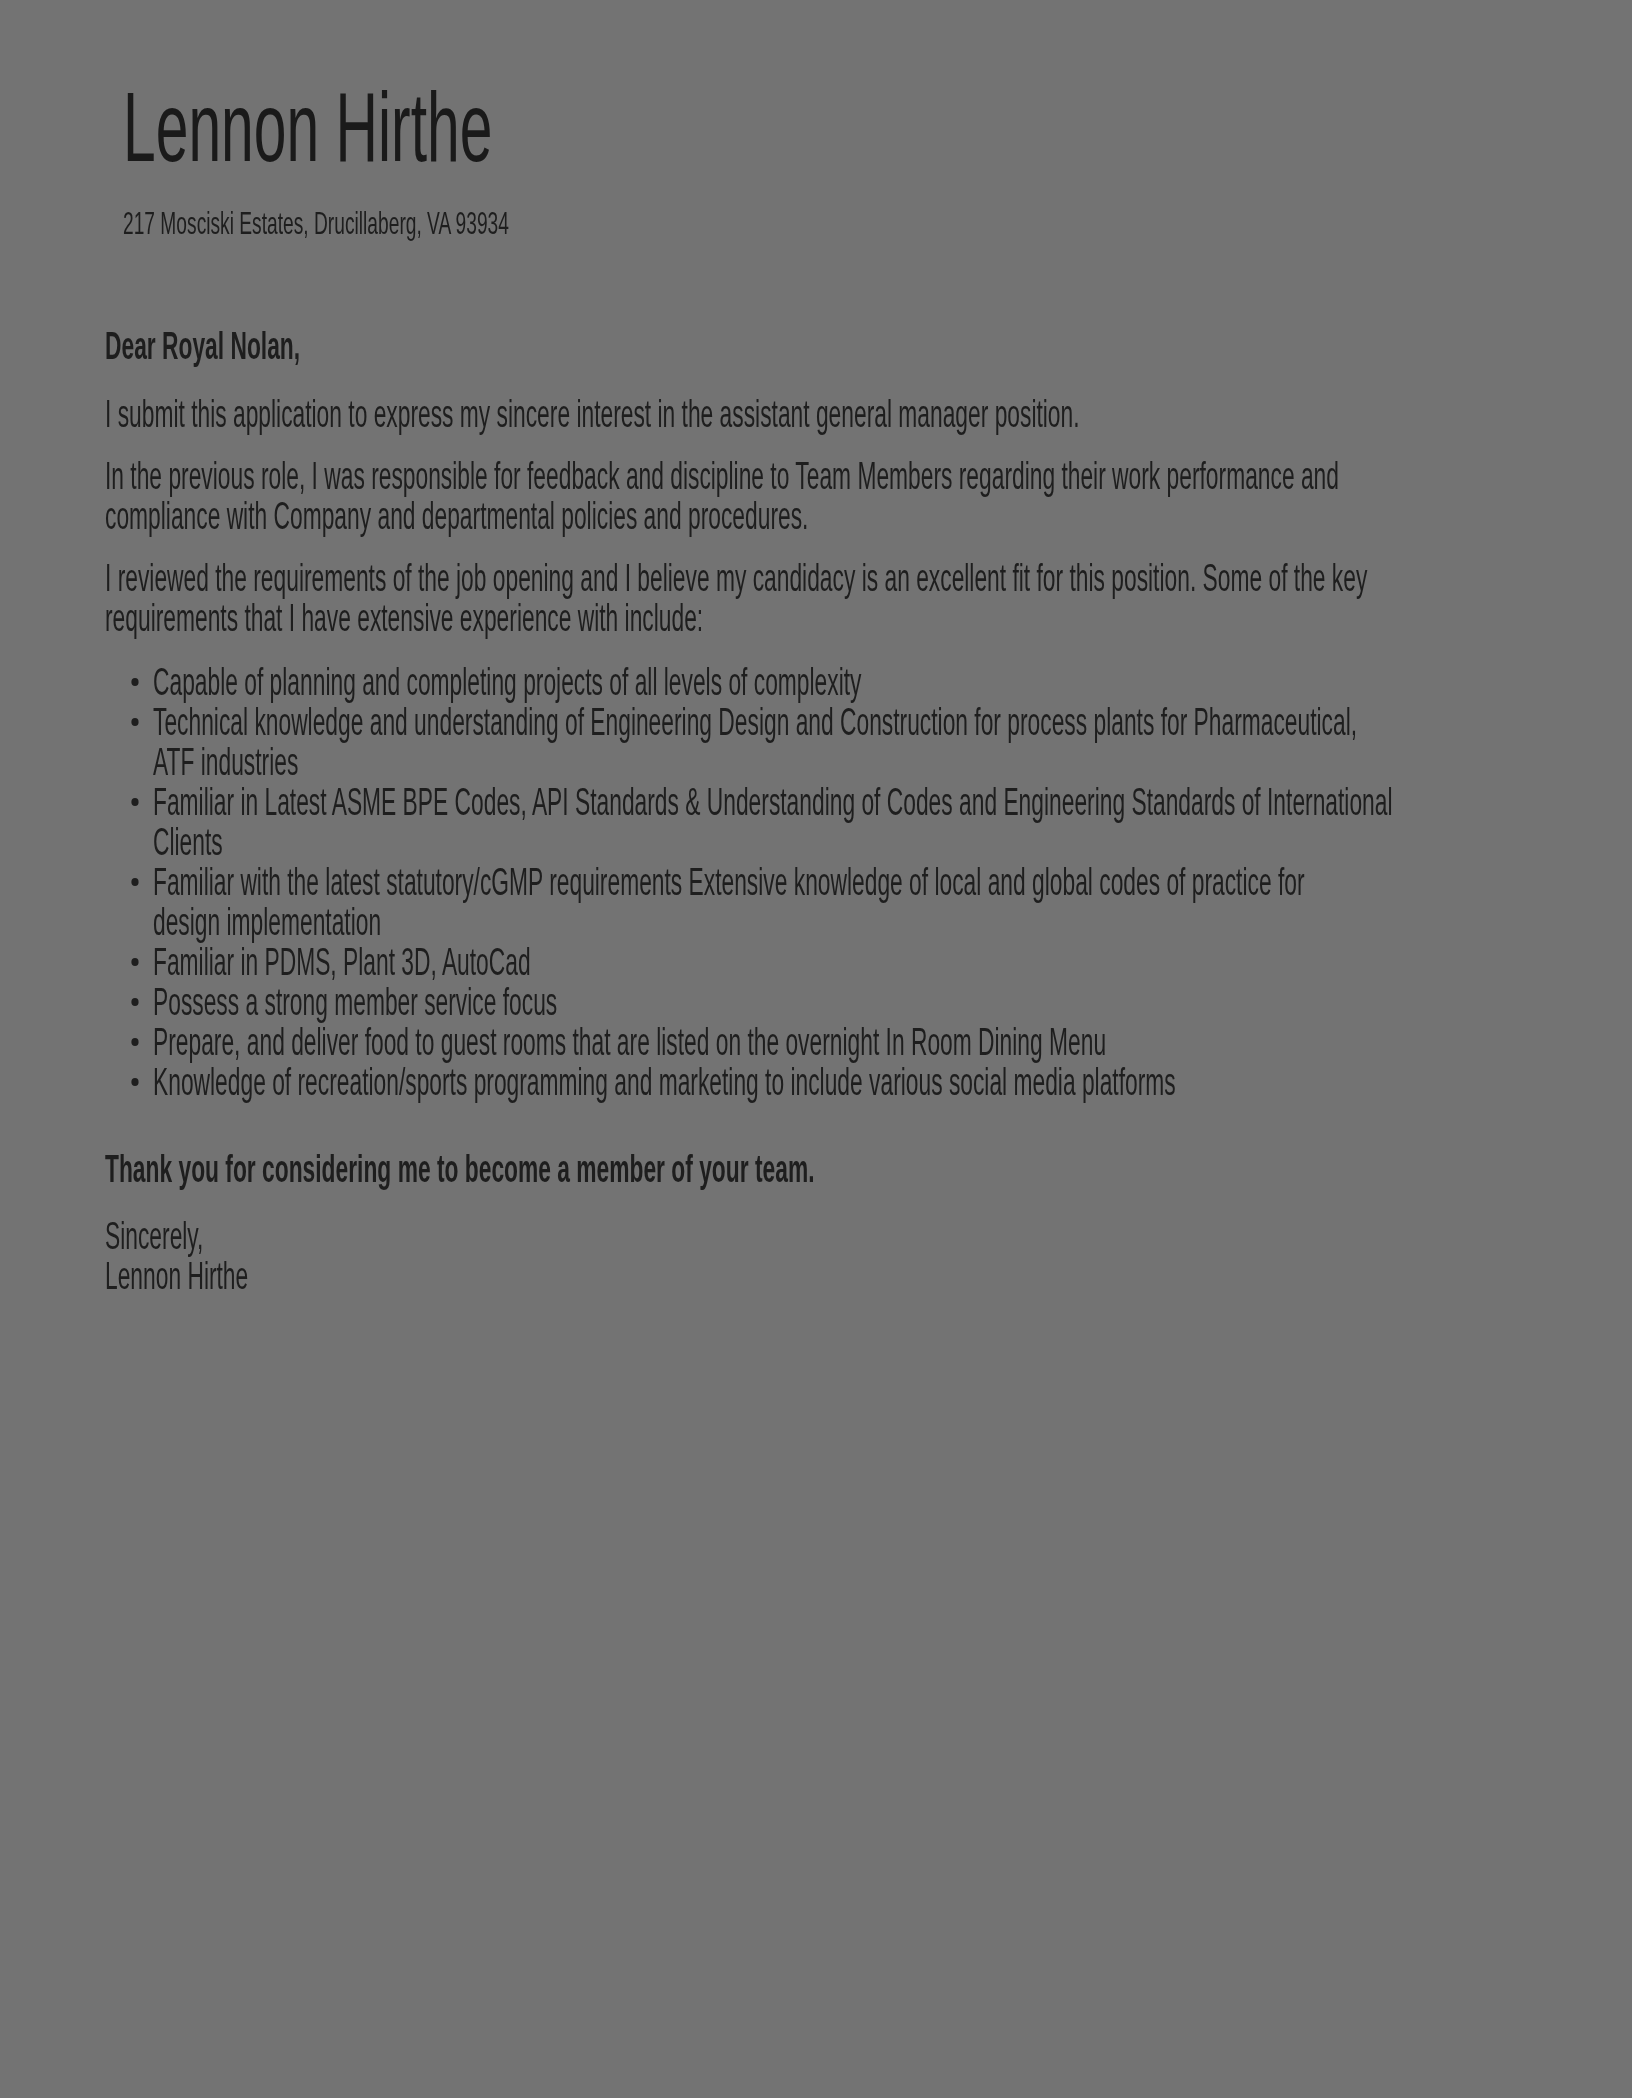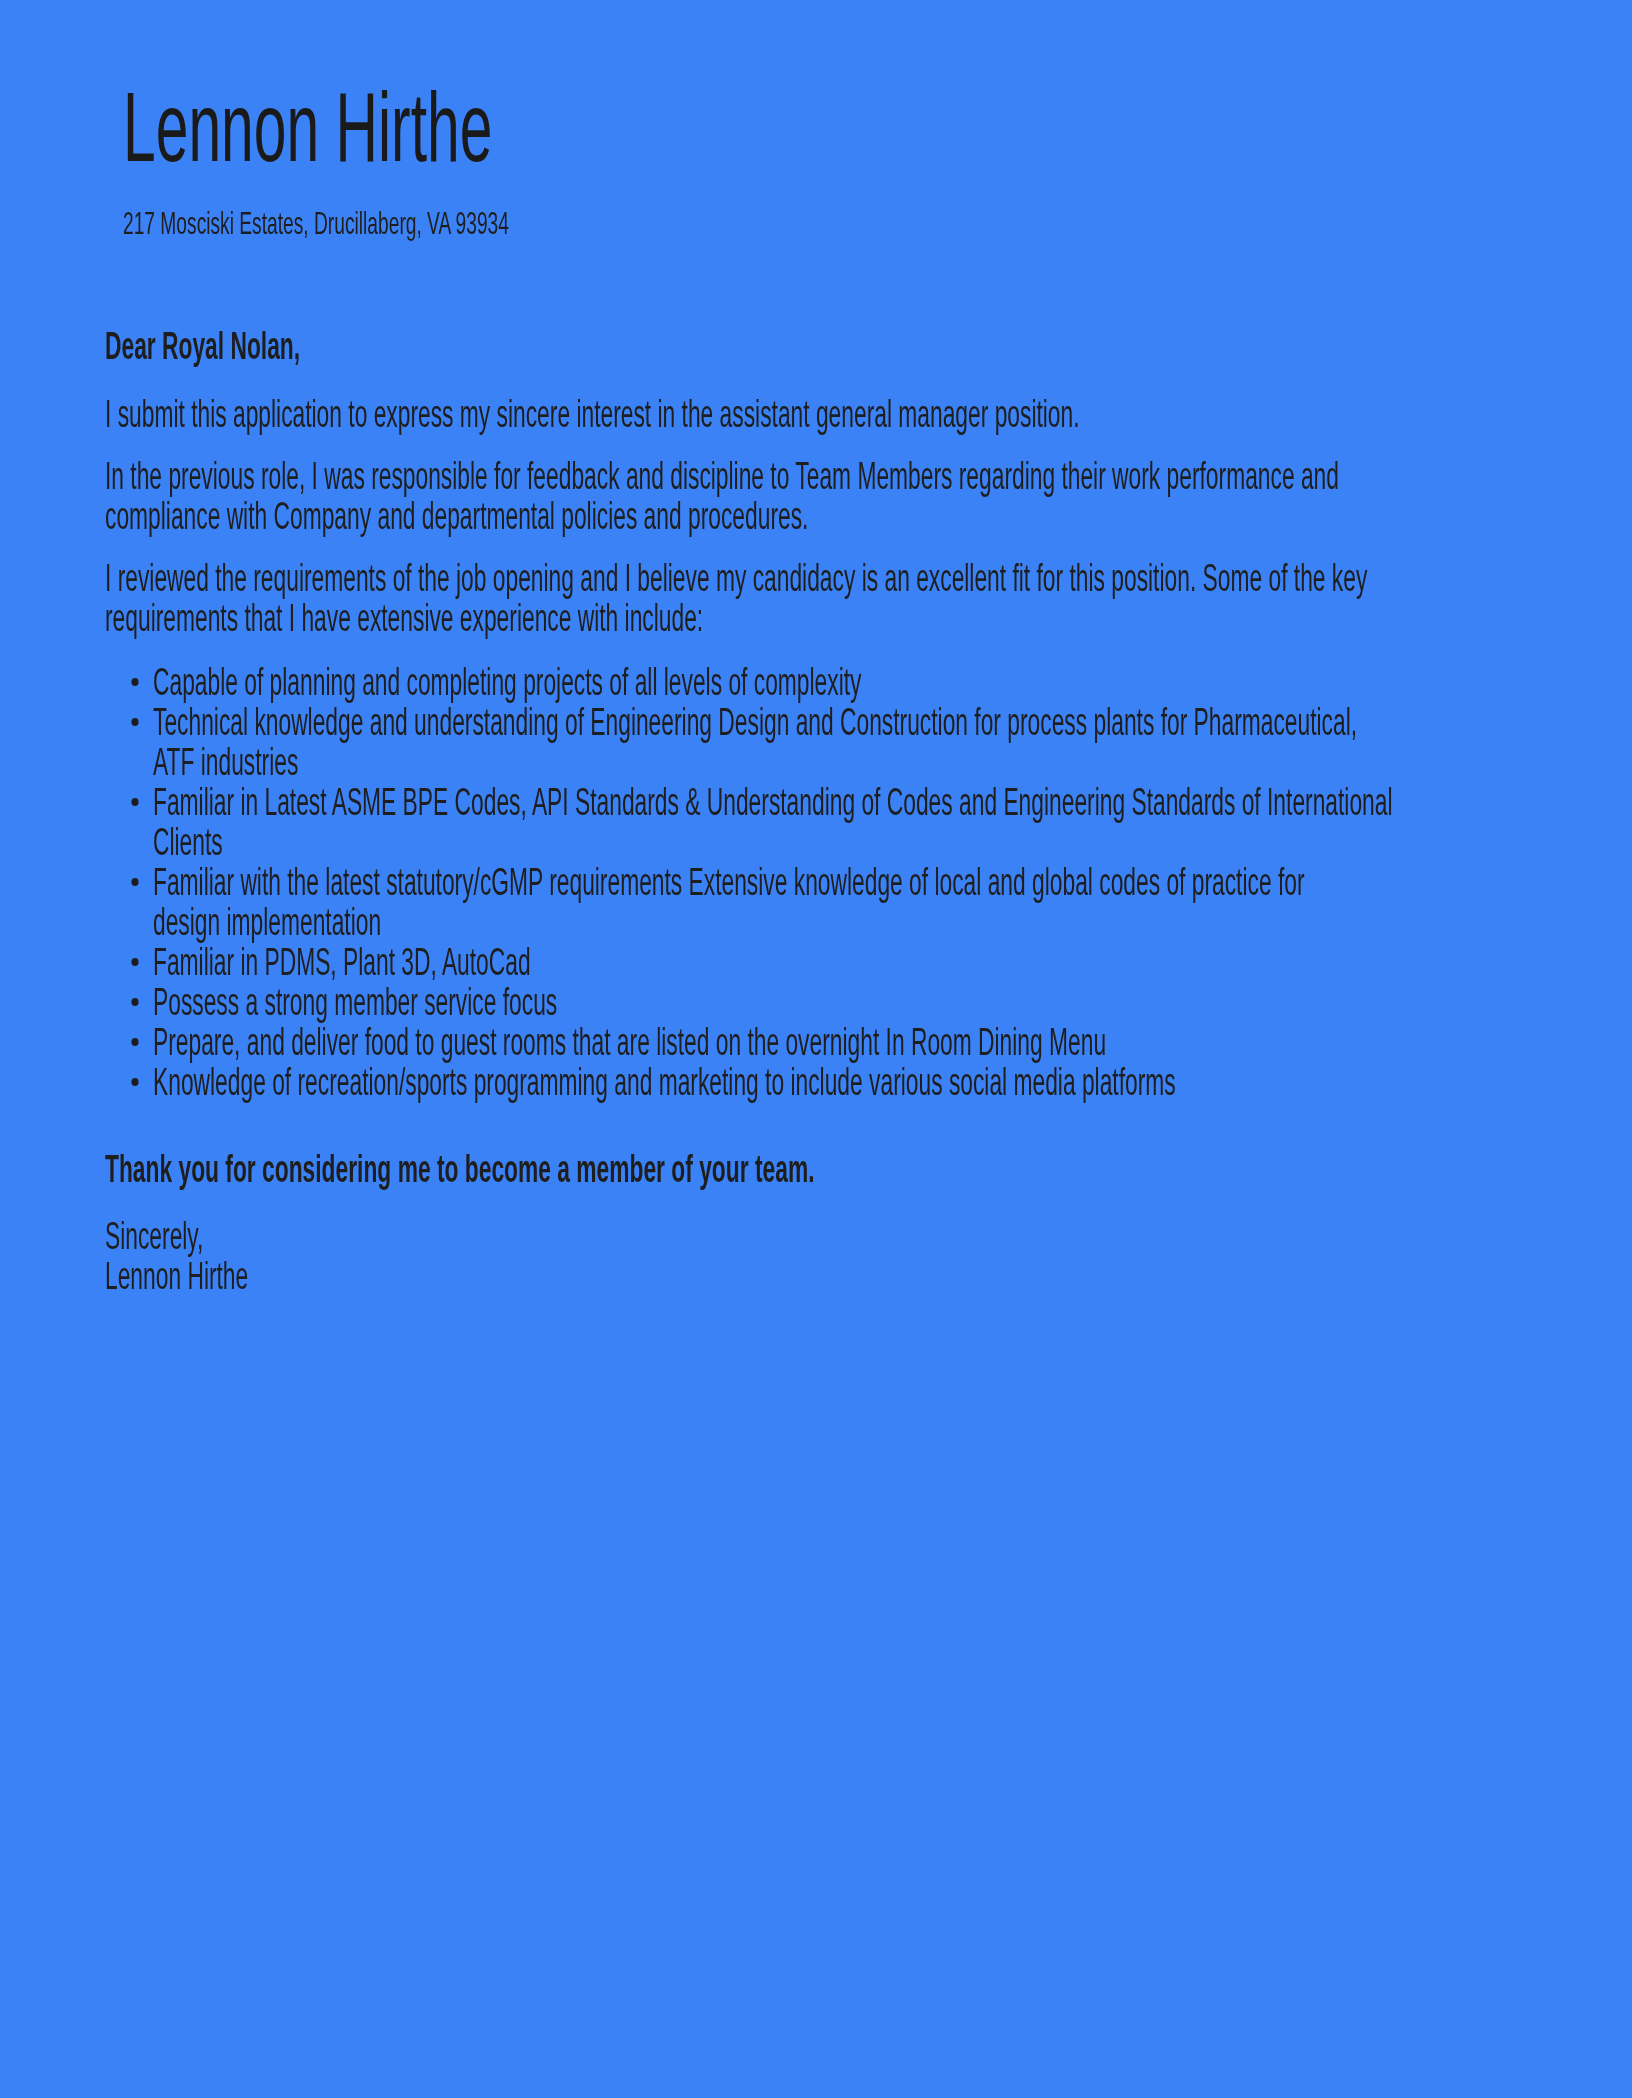--- a/index.html
+++ b/index.html
@@ -11,21 +11,21 @@
     width: 1632px;
     height: 2098px;
     position: relative;
     overflow: hidden;
     font-family: "Liberation Sans", sans-serif;
     color: #1e1e1e;
   }
   .sheet {
     position: absolute;
     inset: 0;
-    background: #3b82f6;
+    background: #737373;
   }
   
   .content {
     position: absolute;
     left: 105px;
     top: 0;
     width: 2600px;
     transform: scaleX(0.6);
     transform-origin: 0 0;
   }

